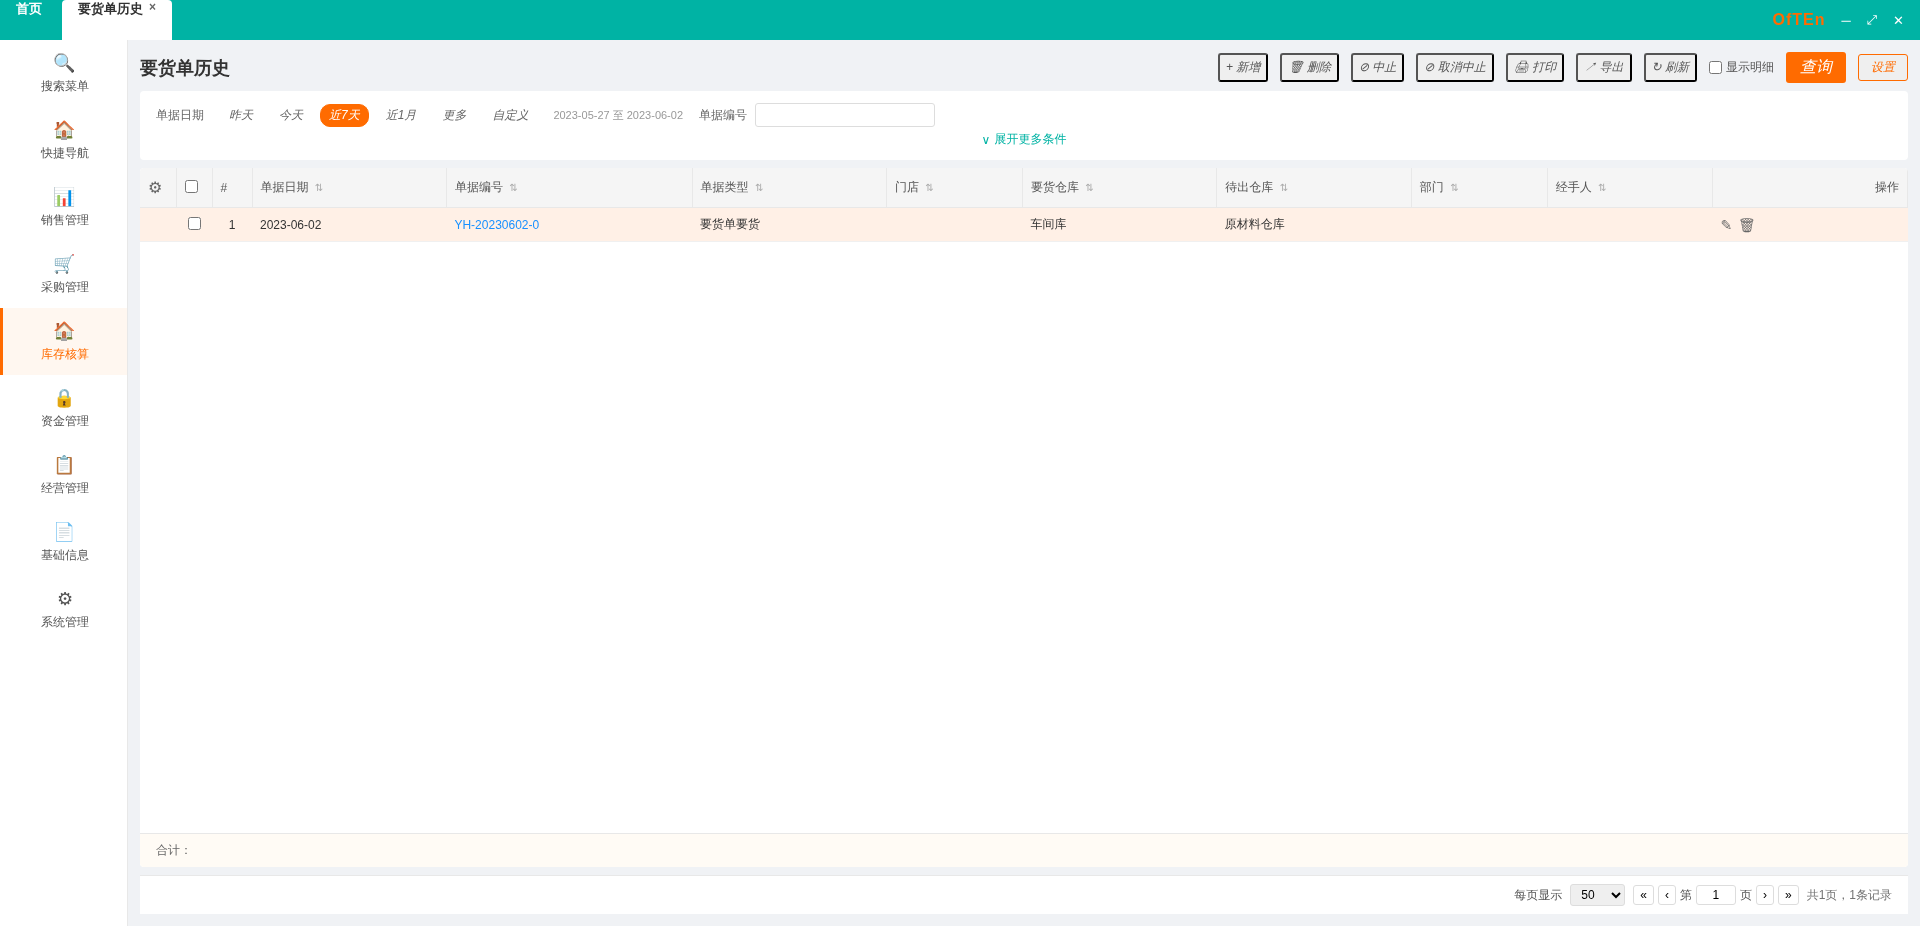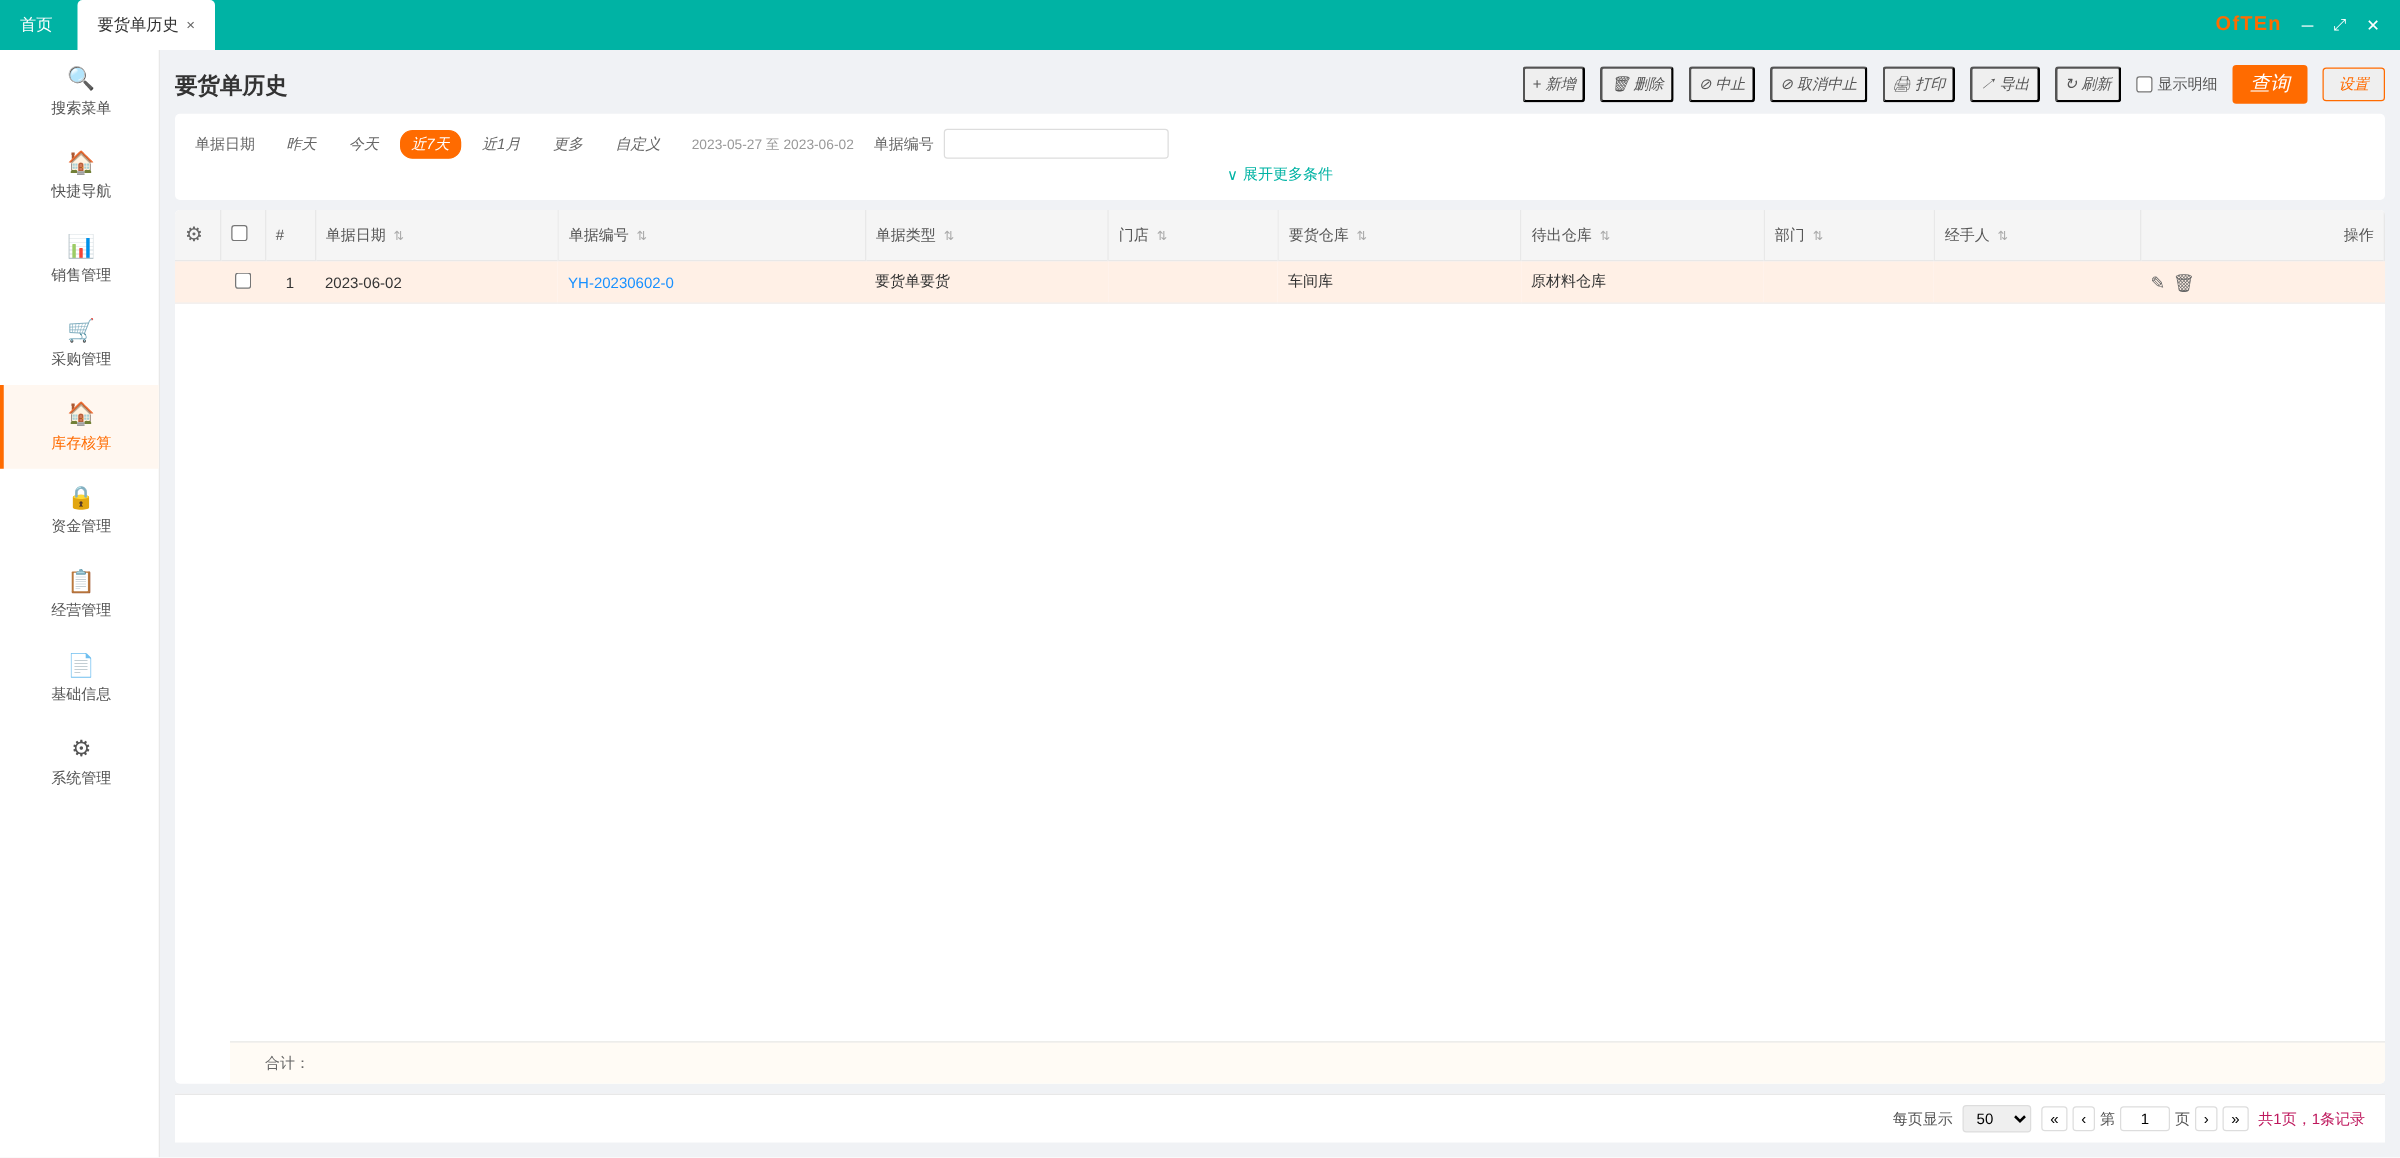--- a/index.html
+++ b/index.html
@@ -10,26 +10,27 @@
       background: #00b3a4;
       height: 40px;
       display: flex;
       align-items: center;
       padding: 0 0 0 0;
       flex-shrink: 0;
     }
     .tab-item {
       height: 40px;
       display: flex;
-      align-items: center;
+      align-items: flex-start;
       padding: 0 16px;
       cursor: pointer;
       color: #fff;
       font-size: 13px;
       position: relative;
+      font-weight: bold;
     }
     .tab-item.home {
       background: transparent;
     }
     .tab-item.active {
       background: #fff;
       color: #333;
       border-radius: 4px 4px 0 0;
       margin-left: 4px;
     }
@@ -280,26 +281,25 @@
     .checkbox-th {
       width: 36px;
       text-align: center;
     }
     .num-th { width: 40px; text-align: center; }
 
     
     .table-footer {
       background: #fffbf5;
       border-top: 1px solid #e8e8e8;
-      padding: 8px 28px;
+      padding: 8px 16px;
       font-size: 12px;
       color: #666;
       display: flex;
       align-items: flex-end;
-      margin-left: 44px;
     }
 
     
     .pagination-bar {
       background: #fff;
       border-top: 1px solid #e8e8e8;
       padding: 8px 16px;
       display: flex;
       align-items: center;
       justify-content: flex-end;
@@ -329,21 +329,21 @@
     }
     .page-input {
       border: 1px solid #ddd;
       border-radius: 3px;
       padding: 2px 6px;
       width: 40px;
       text-align: center;
       font-size: 12px;
       outline: none;
     }
-    .total-info { color: #be185d; }
+    .total-info { color: #737373; }
 
     
     .brand-text {
       font-size: 16px;
       font-weight: bold;
       color: #ff6b00;
       letter-spacing: 1px;
       margin-left: 32px;
     }
 

